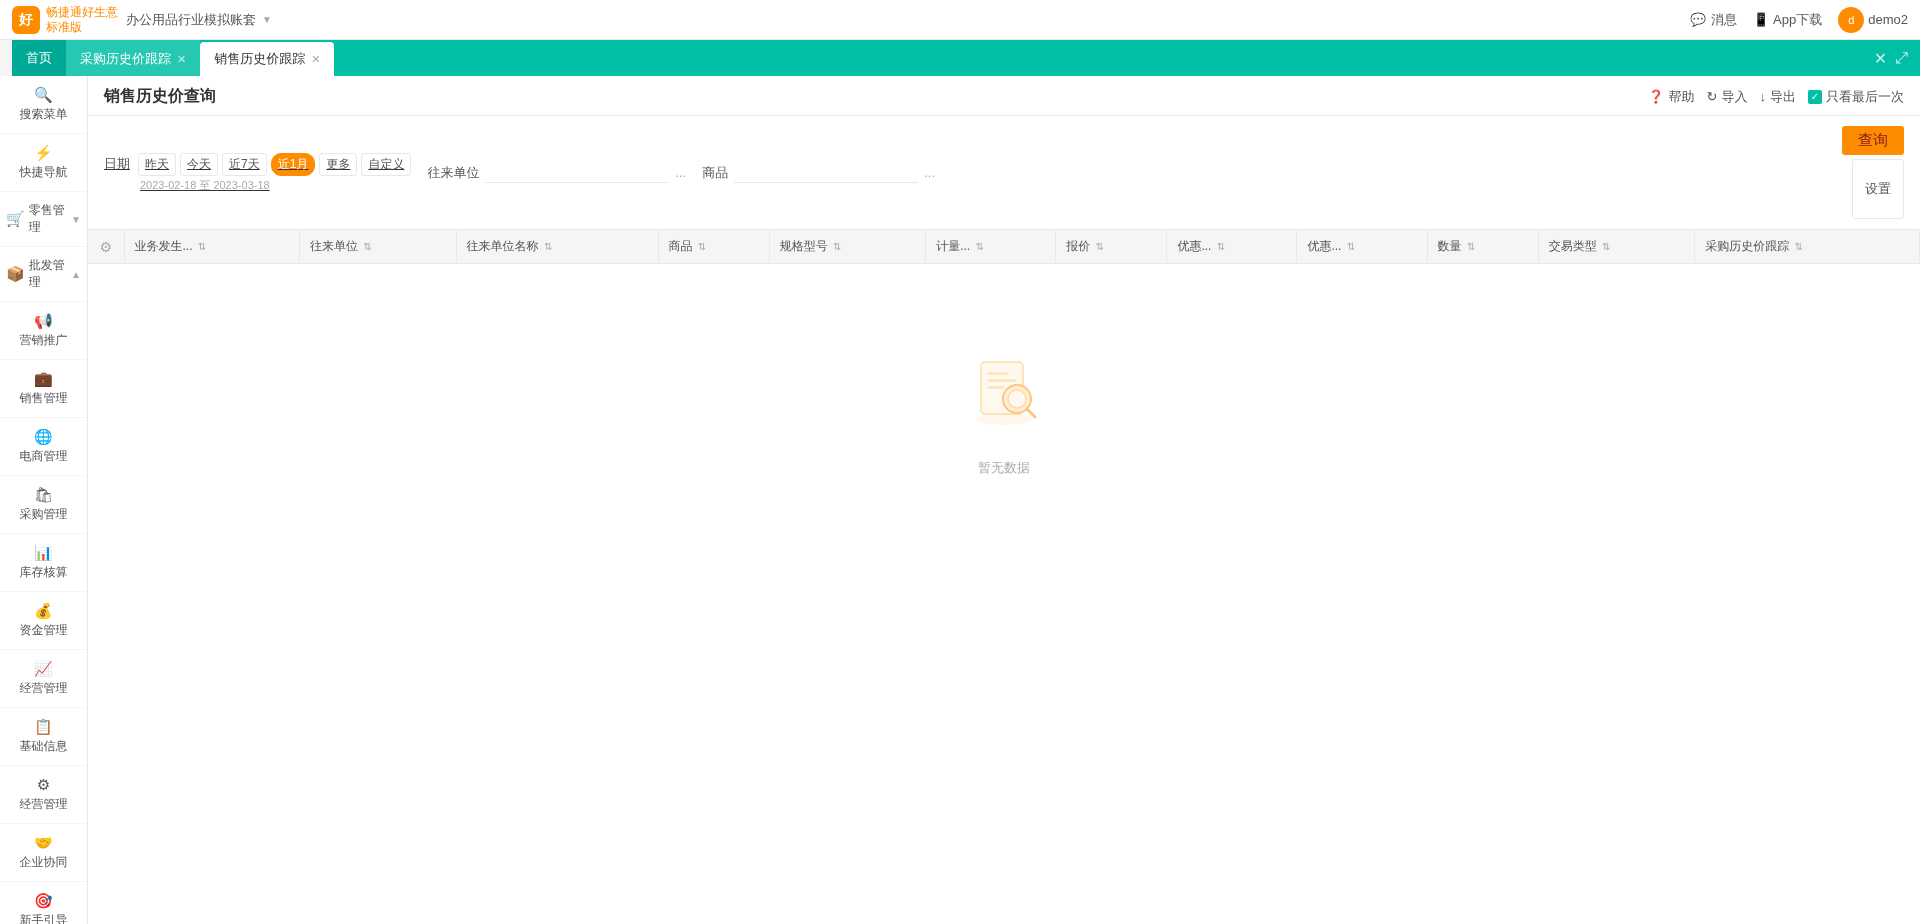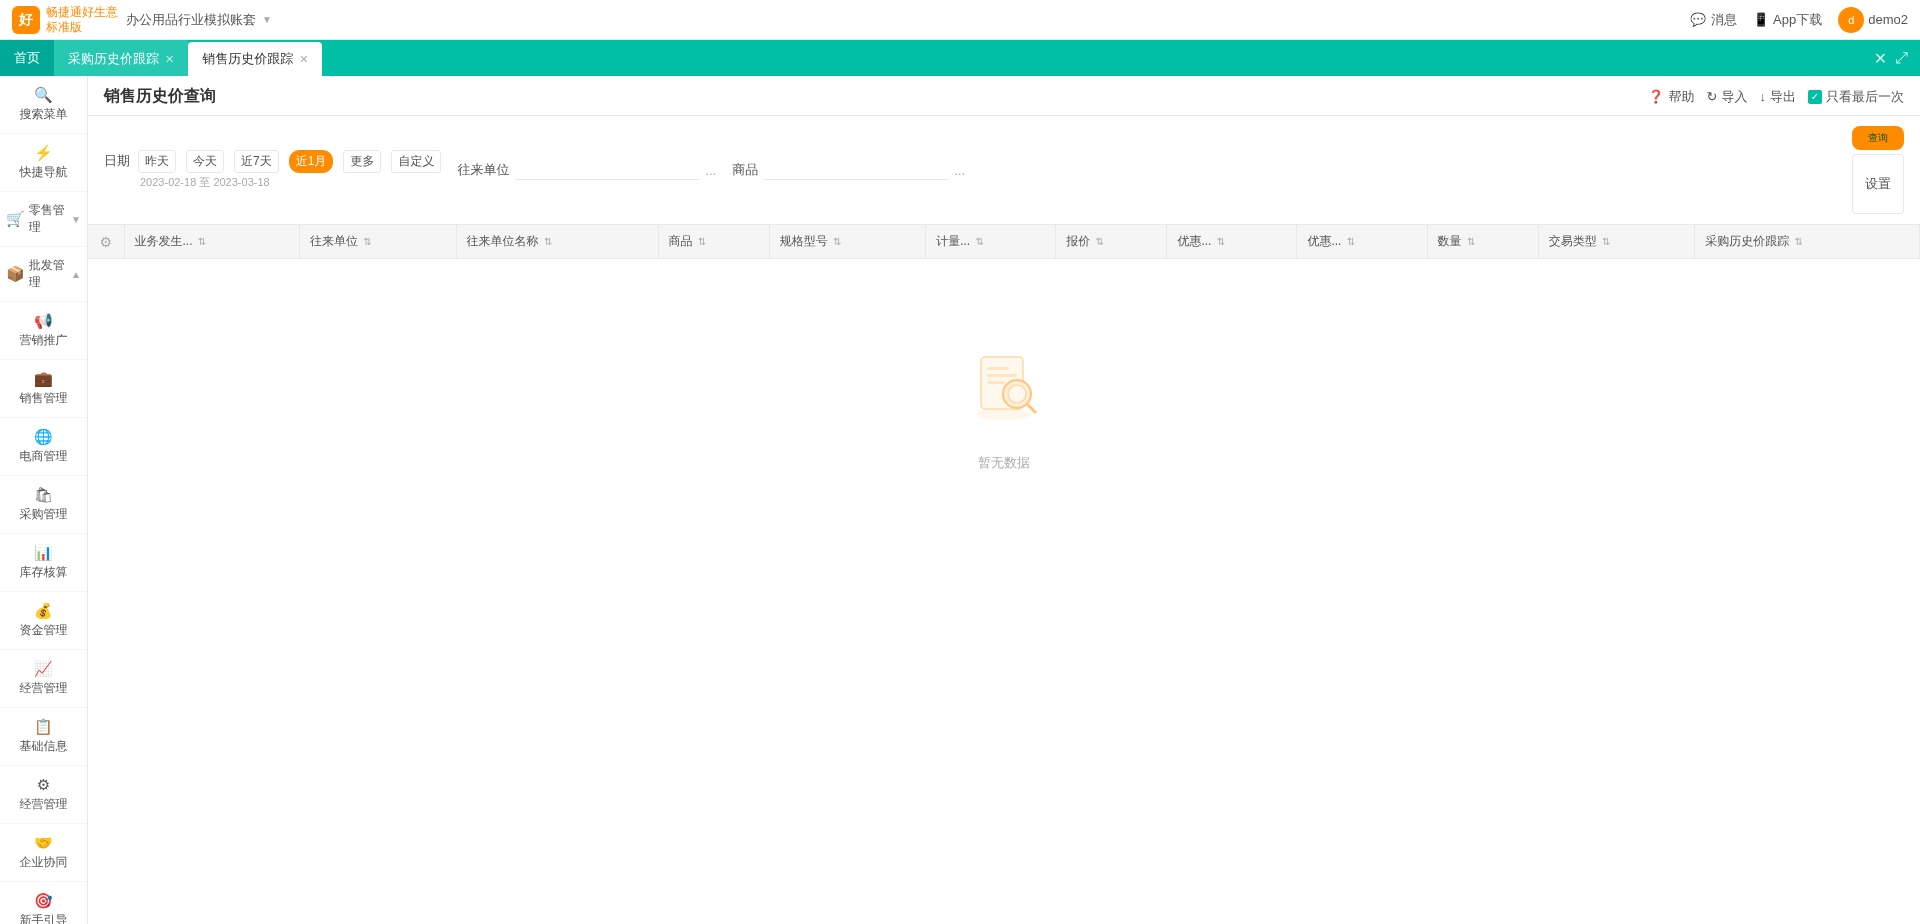--- a/index.html
+++ b/index.html
@@ -27,20 +27,21 @@
     .avatar { width: 26px; height: 26px; border-radius: 50%; background: #ff8c00; display: flex; align-items: center; justify-content: center; color: #fff; font-size: 11px; }
 
     
     .tab-bar {
       height: 36px;
       background: #00bfa5;
       display: flex;
       align-items: center;
       padding: 0 0;
       flex-shrink: 0;
+      margin-left: 12px;
     }
     .tab-item {
       height: 36px;
       display: flex;
       align-items: center;
       padding: 0 14px;
       color: #fff;
       font-size: 13px;
       cursor: pointer;
       gap: 6px;
@@ -106,32 +107,32 @@
     .filter-bar {
       background: #fff;
       padding: 10px 16px;
       border-bottom: 1px solid #e8e8e8;
       display: flex;
       align-items: center;
       gap: 16px;
       flex-shrink: 0;
       flex-wrap: wrap;
     }
-    .filter-group { display: flex; align-items: flex-start; gap: 8px; }
+    .filter-group { display: flex; align-items: flex-start; gap: 8px; text-decoration: underline; }
     .filter-label { color: #555; font-size: 13px; padding-top: 2px; }
     .filter-dates { display: flex; flex-direction: column; gap: 2px; }
-    .date-btns { display: flex; gap: 10px; align-items: center; }
+    .date-btns { display: flex; gap: 4px; align-items: center; }
     .date-btn { padding: 2px 6px; border: 1px solid #e8e8e8; border-radius: 3px; cursor: pointer; font-size: 12px; color: #555; background: #fff; }
     .date-btn.active { background: #ff8c00; color: #fff; border-color: #ff8c00; border-radius: 10px; }
     .date-range-text { font-size: 11px; color: #aaa; padding-left: 2px; }
     .filter-field { display: flex; align-items: center; gap: 6px; }
     .filter-field-label { color: #555; font-size: 13px; white-space: nowrap; }
     .filter-input { border: none; border-bottom: 1px solid #e8e8e8; padding: 2px 4px; font-size: 13px; min-width: 180px; outline: none; color: #333; }
     .filter-dots { color: #aaa; font-size: 13px; }
-    .query-btn { background: #ff8c00; color: #14532d; border: none; border-radius: 8px; padding: 5px 16px; font-size: 10px; cursor: pointer; }
+    .query-btn { background: #ff8c00; color: #7f1d1d; border: none; border-radius: 3px; padding: 5px 16px; font-size: 15px; cursor: pointer; }
     .settings-btn { background: #fff; color: #555; border: 1px solid #e8e8e8; border-radius: 3px; padding: 20px 12px; font-size: 13px; cursor: pointer; }
 
     
     .table-container { flex: 1; overflow: auto; background: #fff; margin: 0; }
     table { width: 100%; border-collapse: collapse; font-size: 13px; }
     thead tr { background: #f5f5f5; border-bottom: 1px solid #e8e8e8; }
     thead th {
       padding: 8px 10px;
       text-align: left;
       color: #555;

